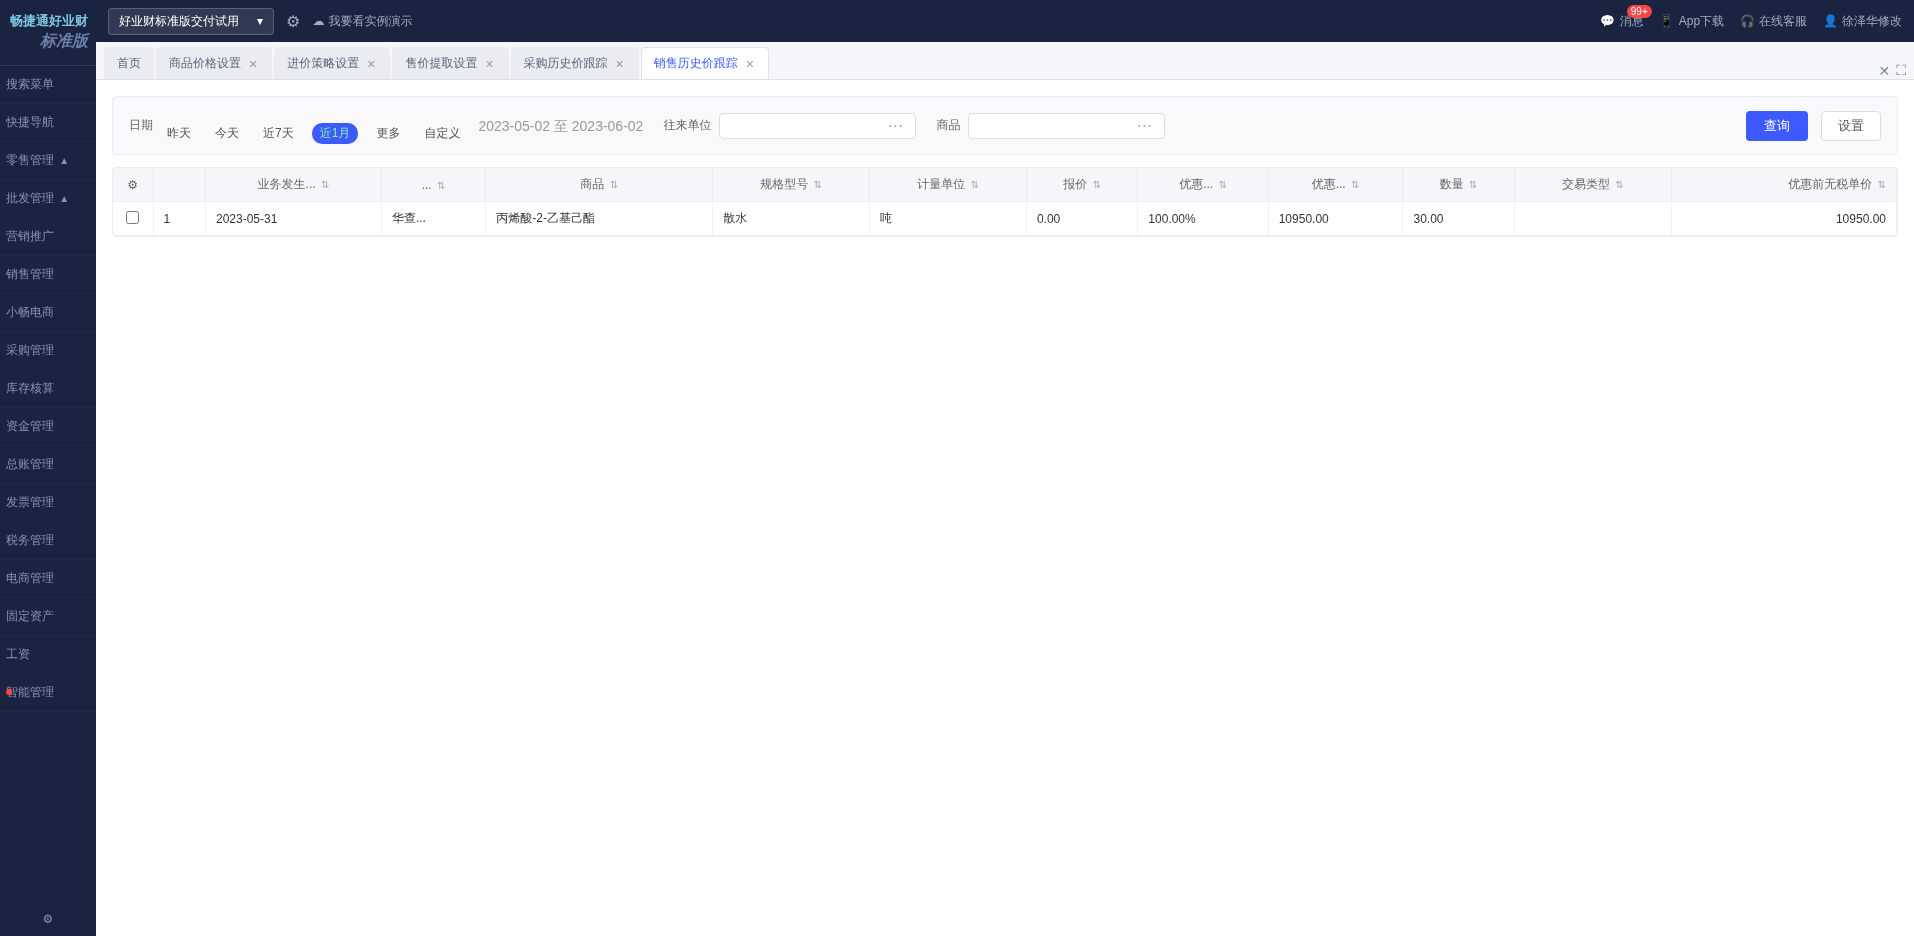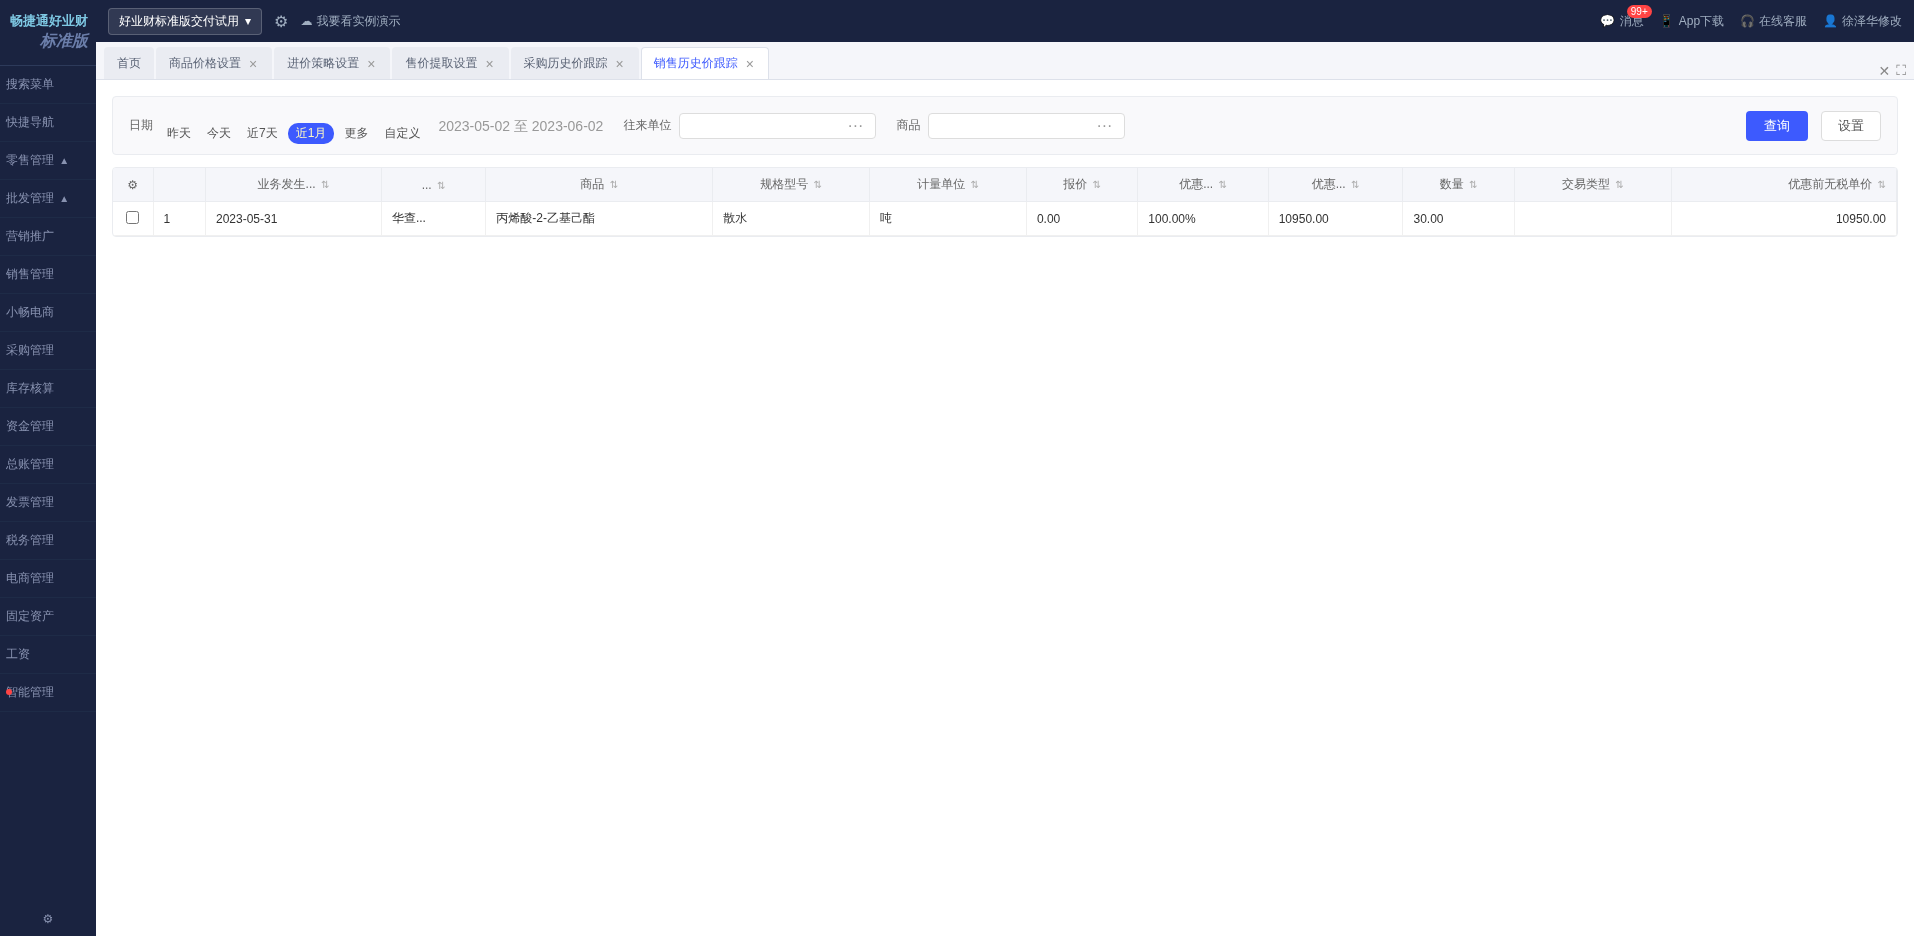--- a/index.html
+++ b/index.html
@@ -82,21 +82,21 @@
     .topbar-selector {
       background: rgba(255,255,255,0.1);
       border: 1px solid rgba(255,255,255,0.2);
       border-radius: 4px;
       color: white;
       padding: 4px 10px;
       font-size: 12px;
       cursor: pointer;
       display: flex;
       align-items: center;
-      gap: 6px;
+      gap: 18px;
     }
     .topbar-settings {
       color: #a0aec0;
       cursor: pointer;
       font-size: 16px;
       padding: 4px;
     }
     .topbar-demo {
       color: #a0aec0;
       font-size: 12px;
@@ -231,33 +231,33 @@
       align-items: center;
       gap: 8px;
     }
     .filter-label {
       font-size: 12px;
       color: #666;
     }
     .date-buttons {
       display: flex;
       align-items: center;
-      gap: 4px;
+      gap: 12px;
       margin-top: 16px;
     }
     .date-btn {
       font-size: 12px;
       color: #555;
       cursor: pointer;
       padding: 2px 6px;
       border-radius: 3px;
     }
     .date-btn.active {
       background: #3d5afe;
-      color: #fef9c3;
+      color: #86efac;
       border-radius: 10px;
       padding: 2px 8px;
     }
     .date-range {
       font-size: 14px;
       color: #999;
       margin-top: 2px;
     }
     .filter-input-wrap {
       display: flex;

